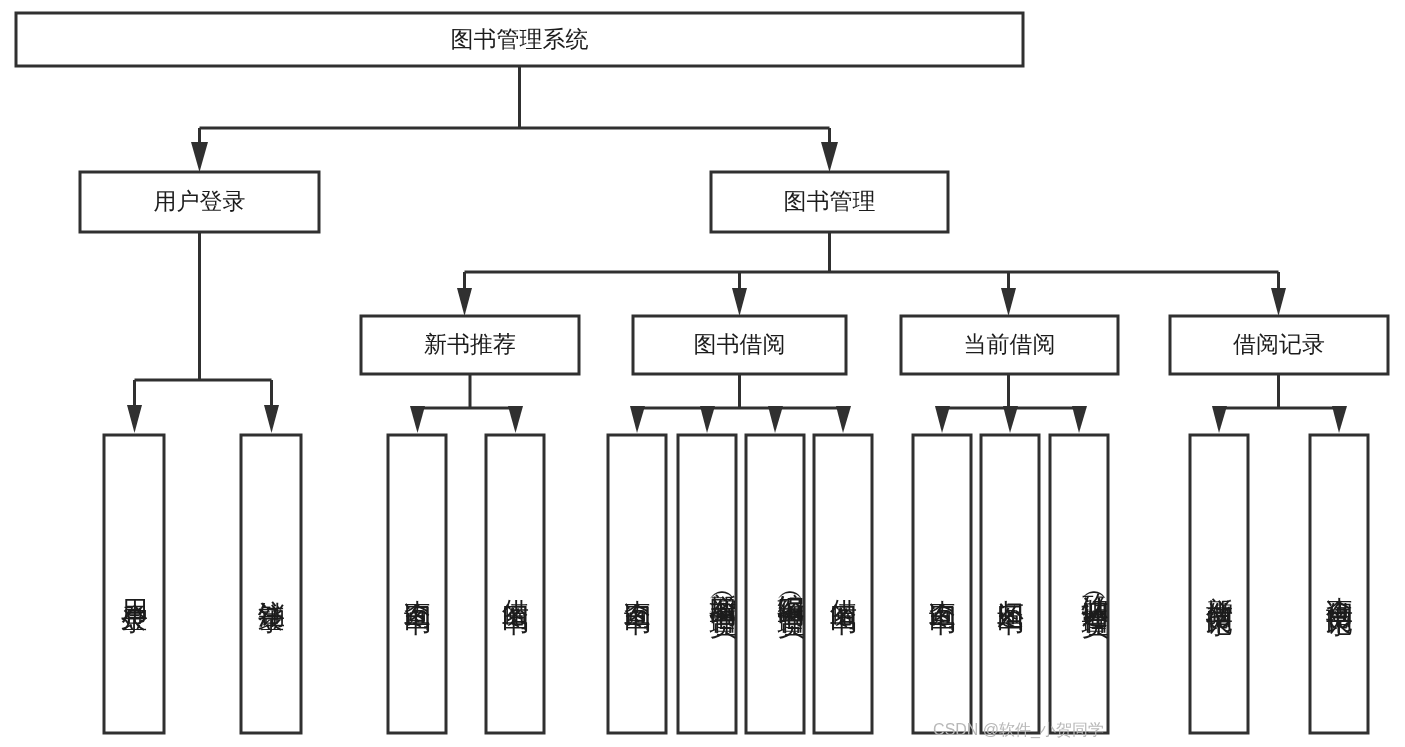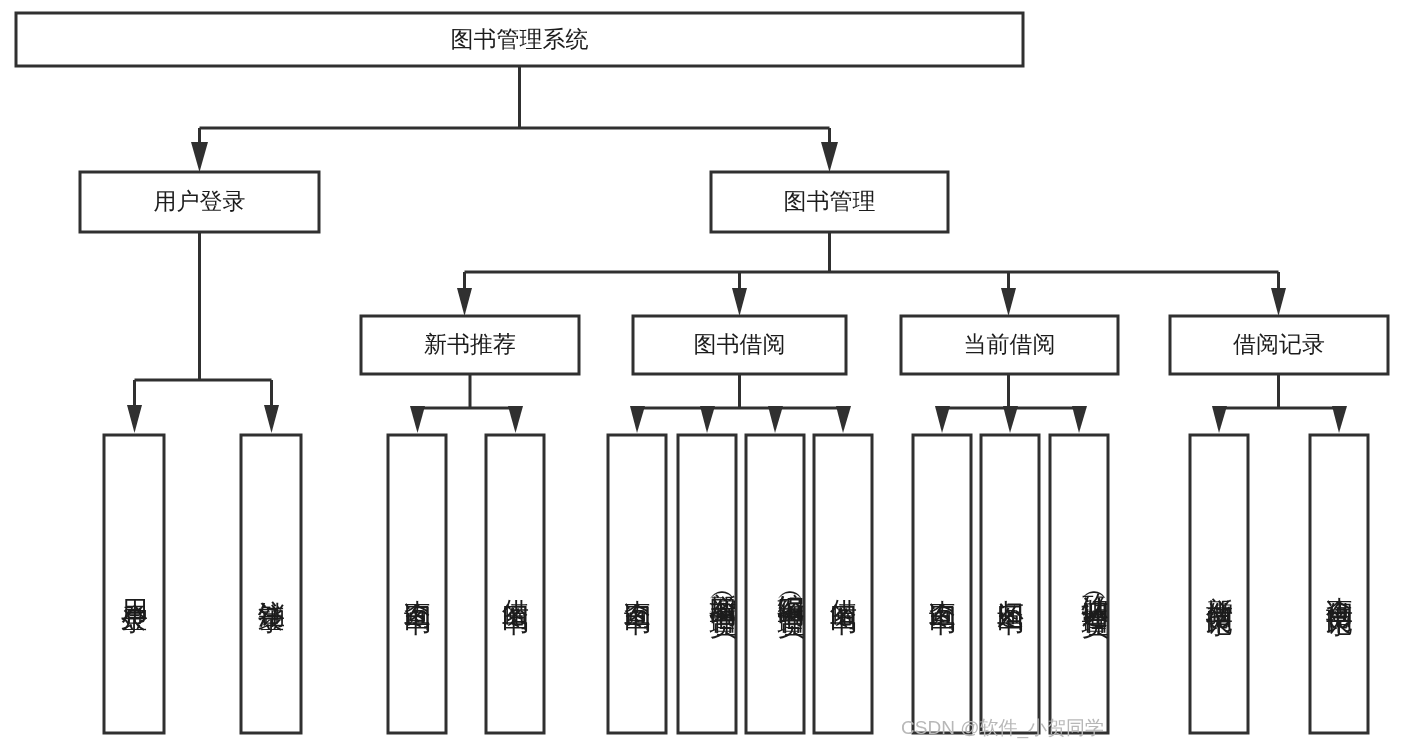--- a/index.html
+++ b/index.html
@@ -62,21 +62,21 @@
     align-items: center;
     justify-content: center;
     white-space: nowrap;
     user-select: none;
   }
   .watermark {
     position: absolute;
     right: 8px;
     bottom: 6px;
     font-family: "Liberation Sans", "DejaVu Sans", sans-serif;
-    font-size: 19px;
+    font-size: 16px;
     color: #b8b8b8;
     white-space: nowrap;
     user-select: none;
   }
 </style>
 </head>
 <body>
 
 <div id="diagram-root">
 

